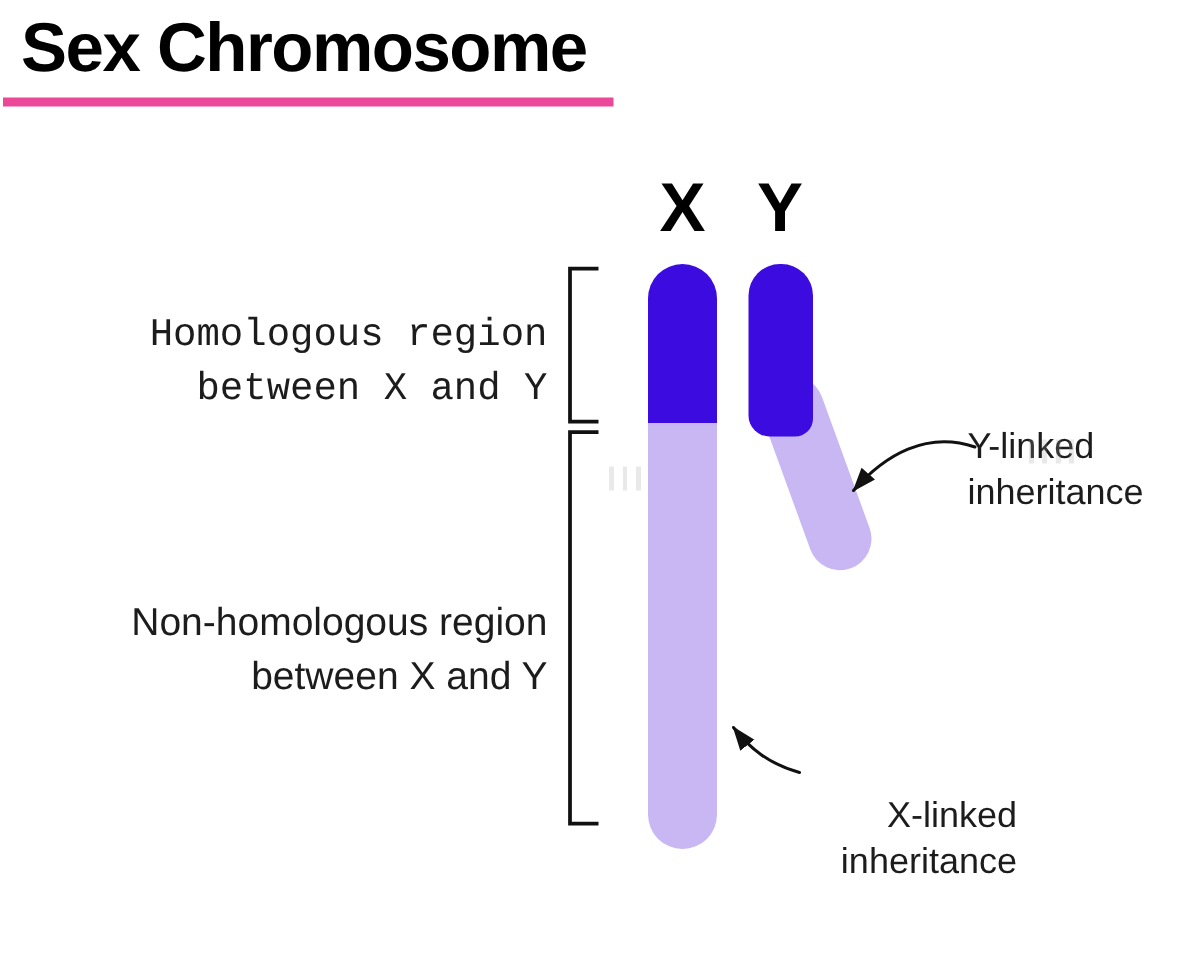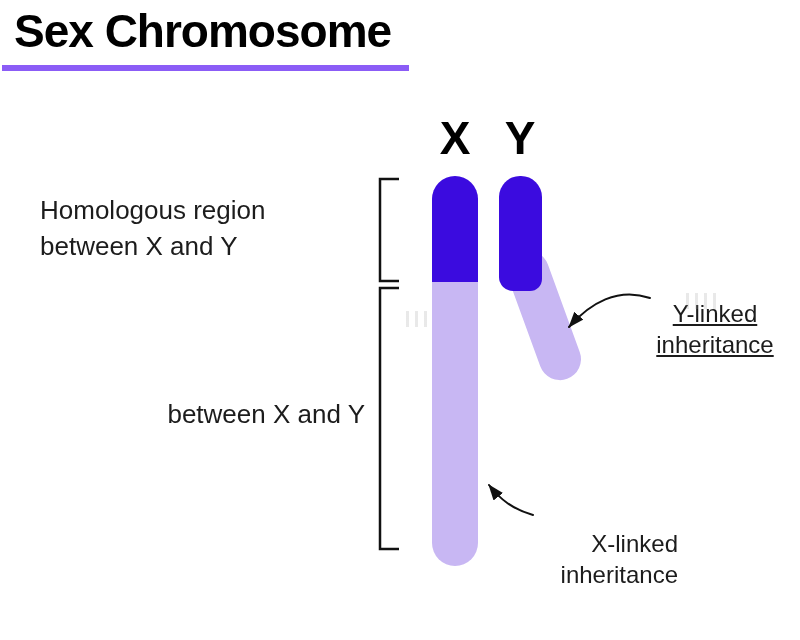--- a/index.html
+++ b/index.html
@@ -19,21 +19,21 @@
   .title {
     position: absolute;
     left: 2px;
     top: 4px;
     margin: 0;
     font-size: 46px;
     font-weight: bold;
     letter-spacing: -1px;
     color: #000;
     padding: 0 18px 7px 12px;
-    border-bottom: 6px solid #8b5cf6;
+    border-bottom: 6px solid #ec4899;
   }
   .chrom-label {
     position: absolute;
     font-size: 46px;
     font-weight: bold;
     color: #000;
     text-align: center;
     line-height: 52px;
   }
   .chrom-label.x { left: 431px; top: 112px; width: 48px; }
@@ -88,37 +88,38 @@
   
   .lbl {
     position: absolute;
     font-size: 26px;
     line-height: 36px;
     color: var(--text, #1c1c1c);
   }
   .lbl span { display: block; }
   .lbl.homologous {
     left: 40px;
-    top: 192px;
+    top: 205px;
     width: 325px;
+    text-align: right;
+    font-family: Liberation Mono, monospace;
   }
   .lbl.non-homologous {
     left: 18px;
     top: 396px;
     width: 347px;
     text-align: right;
   }
   .lbl.y-linked {
     left: 645px;
-    top: 298px;
+    top: 282px;
     width: 140px;
     font-size: 24px;
     line-height: 31px;
-    text-align: center;
-    text-decoration: underline;
+    text-align: left;
   }
   .lbl.x-linked {
     left: 528px;
     top: 528px;
     width: 150px;
     font-size: 24px;
     line-height: 31px;
     text-align: right;
   }
 
@@ -170,20 +171,21 @@
   </div>
 
   <div class="y-light"></div>
   <div class="y-dark"></div>
 
   <div class="lbl homologous">
     <span>Homologous region</span>
     <span>between X and Y</span>
   </div>
   <div class="lbl non-homologous">
+    <span>Non-homologous region</span>
     <span>between X and Y</span>
   </div>
 
   <div class="lbl y-linked">
     <span>Y-linked</span>
     <span>inheritance</span>
   </div>
   <div class="lbl x-linked">
     <span>X-linked</span>
     <span>inheritance</span>

